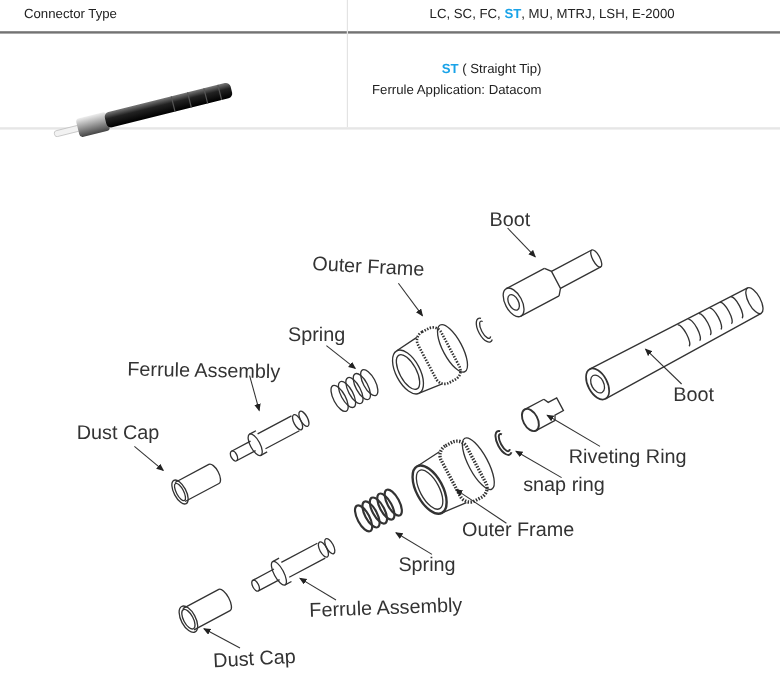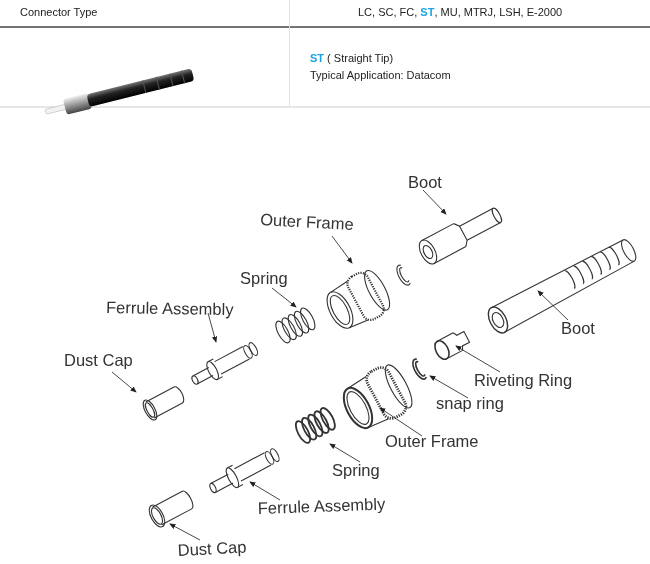--- a/index.html
+++ b/index.html
@@ -39,23 +39,23 @@
     <g transform="translate(85,28) rotate(-14)">
       <rect x="-82" y="-2.5" width="22" height="5" rx="2" fill="#f2f2f2" stroke="#bbb" stroke-width="0.6"></rect>
       <rect x="-62" y="-8" width="26" height="16" rx="3" fill="url(#gm)"></rect>
       <rect x="-38" y="-7" width="108" height="13" rx="4" fill="url(#gb)"></rect>
       <line x1="20" y1="-7" x2="20" y2="6" stroke="#555" stroke-width="1"></line>
       <line x1="34" y1="-7" x2="34" y2="6" stroke="#555" stroke-width="1"></line>
       <line x1="48" y1="-7" x2="48" y2="6" stroke="#555" stroke-width="1"></line>
       <line x1="60" y1="-7" x2="60" y2="6" stroke="#555" stroke-width="1"></line>
     </g>
   </svg>
-  <div class="c-desc" style="top:22px;">
+  <div class="c-desc" style="top:22px;text-align:right;">
     <div><span class="hl" style="color: rgb(26, 163, 232);">ST</span><span> ( Straight Tip)</span></div>
-    <div>Typical Application: Datacom</div>
+    <div>Ferrule Application: Datacom</div>
   </div>
 </div>
 <div class="vdiv"></div>
 
 <svg class="diagram" viewBox="0 0 650 454">
   <defs>
     <marker id="ah" markerWidth="8" markerHeight="8" refX="6" refY="3" orient="auto">
       <path d="M0,0 L7,3 L0,6 z" fill="#222"></path>
     </marker>
   </defs>

